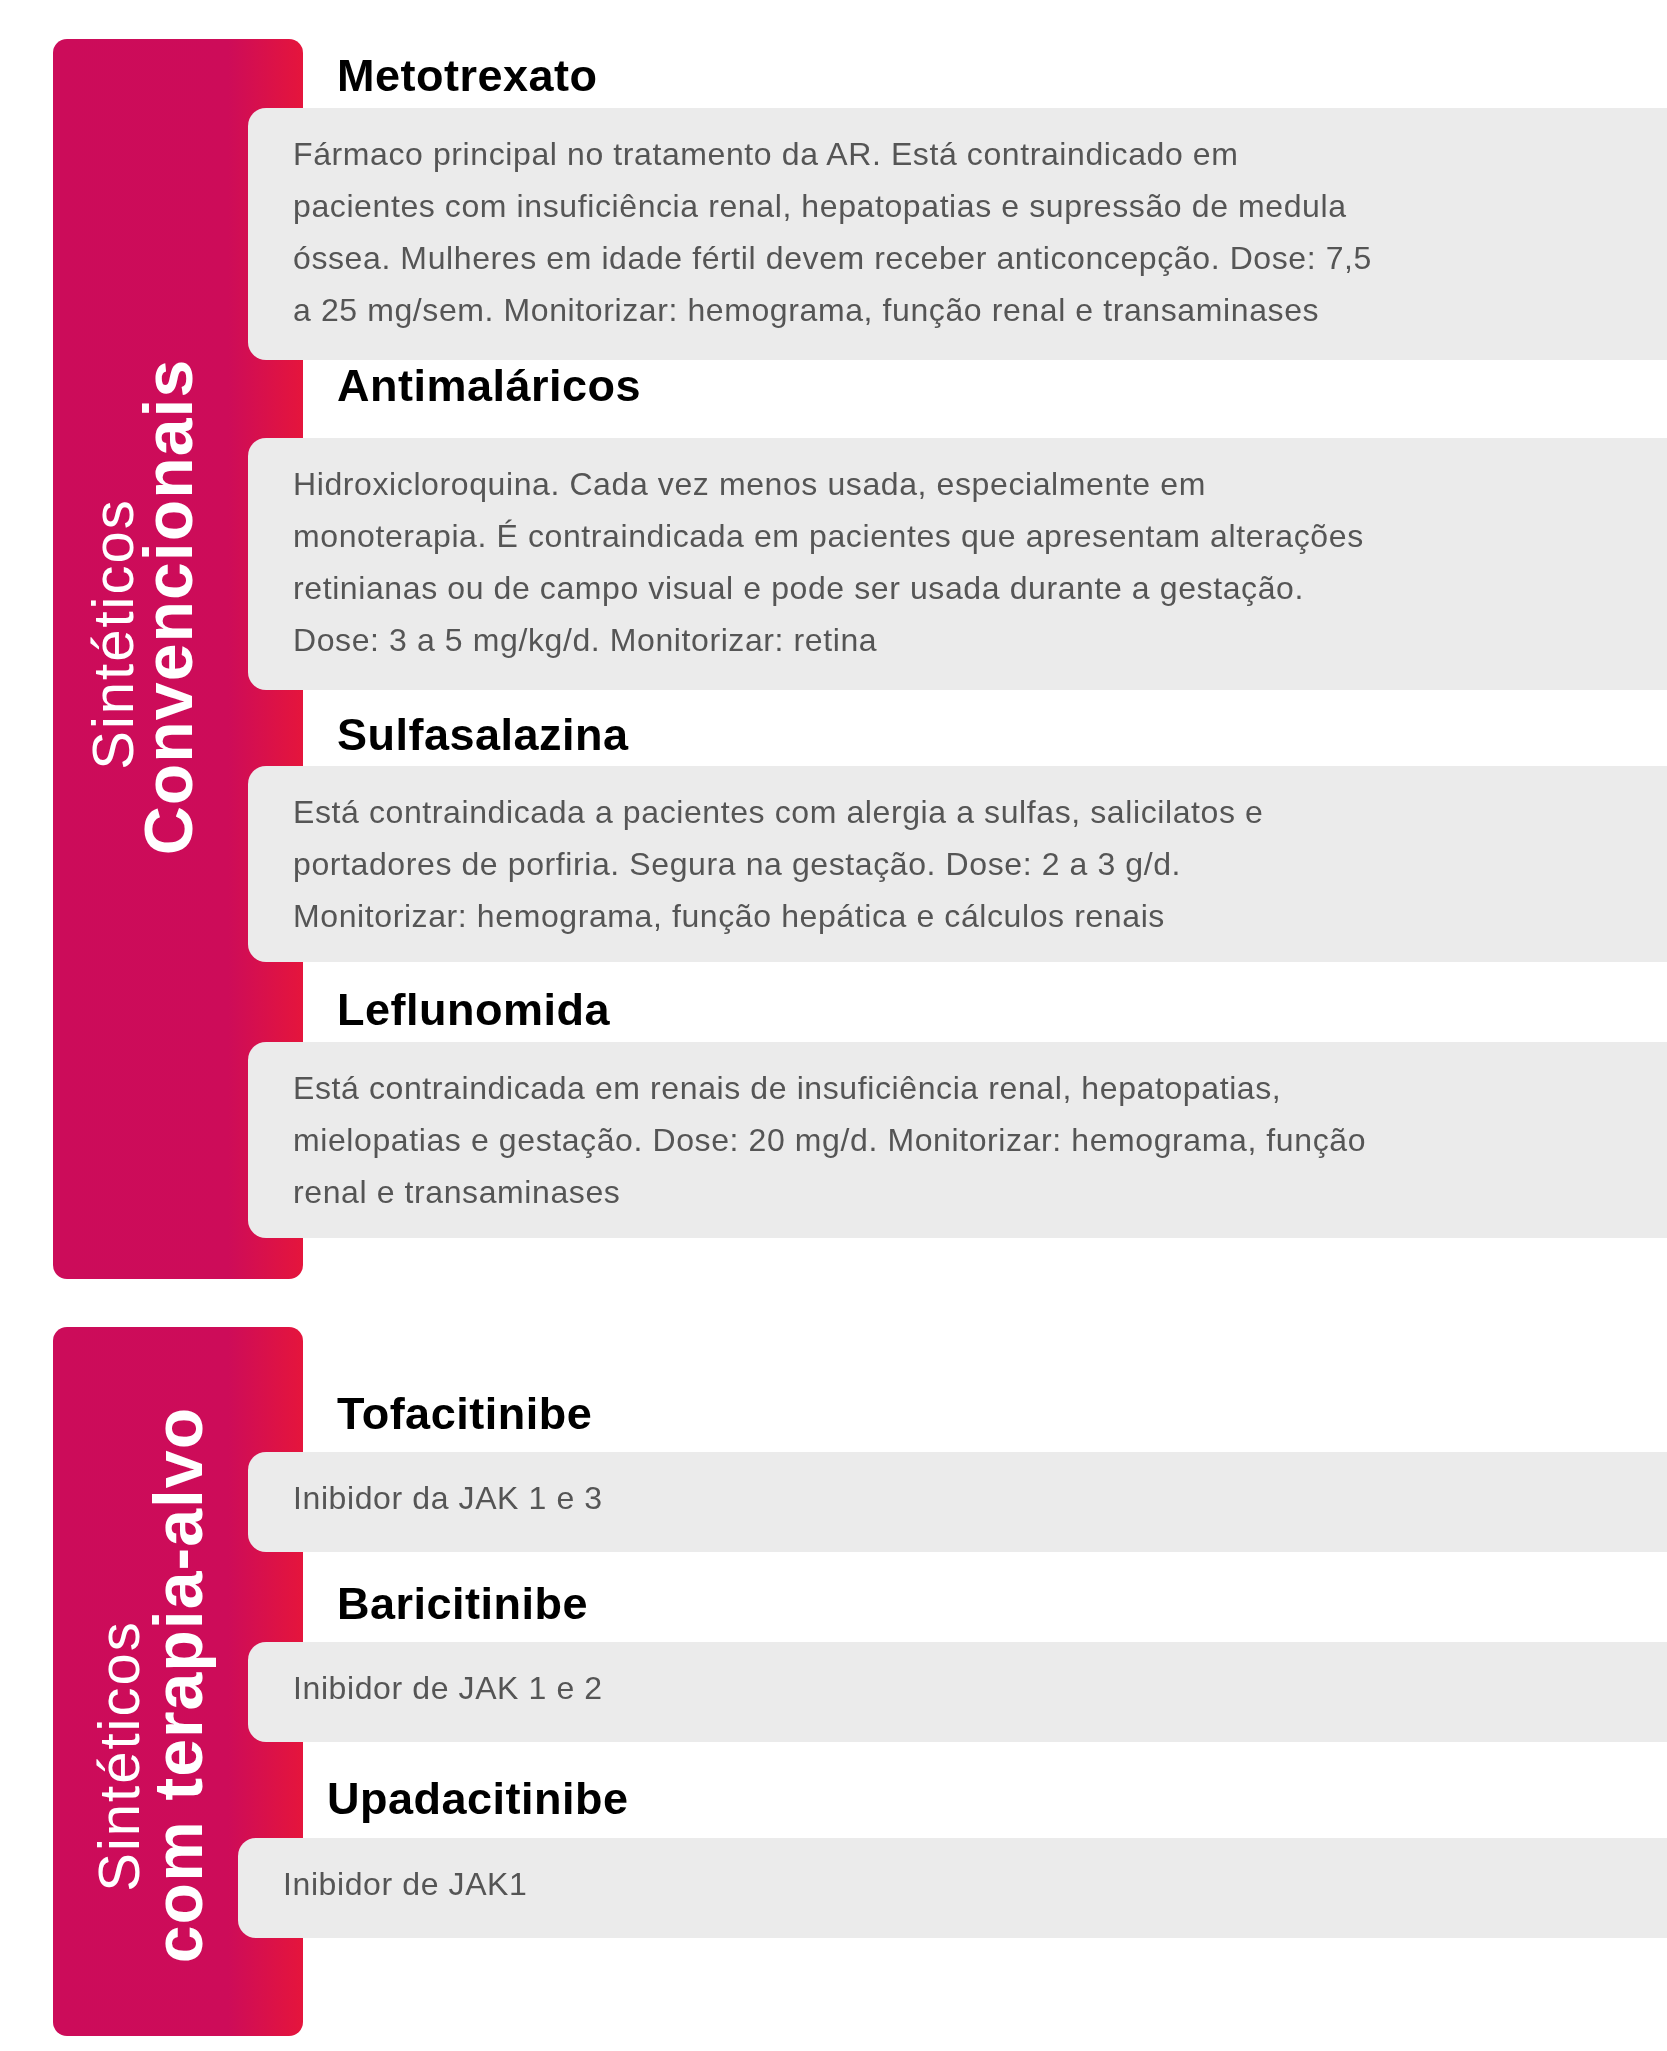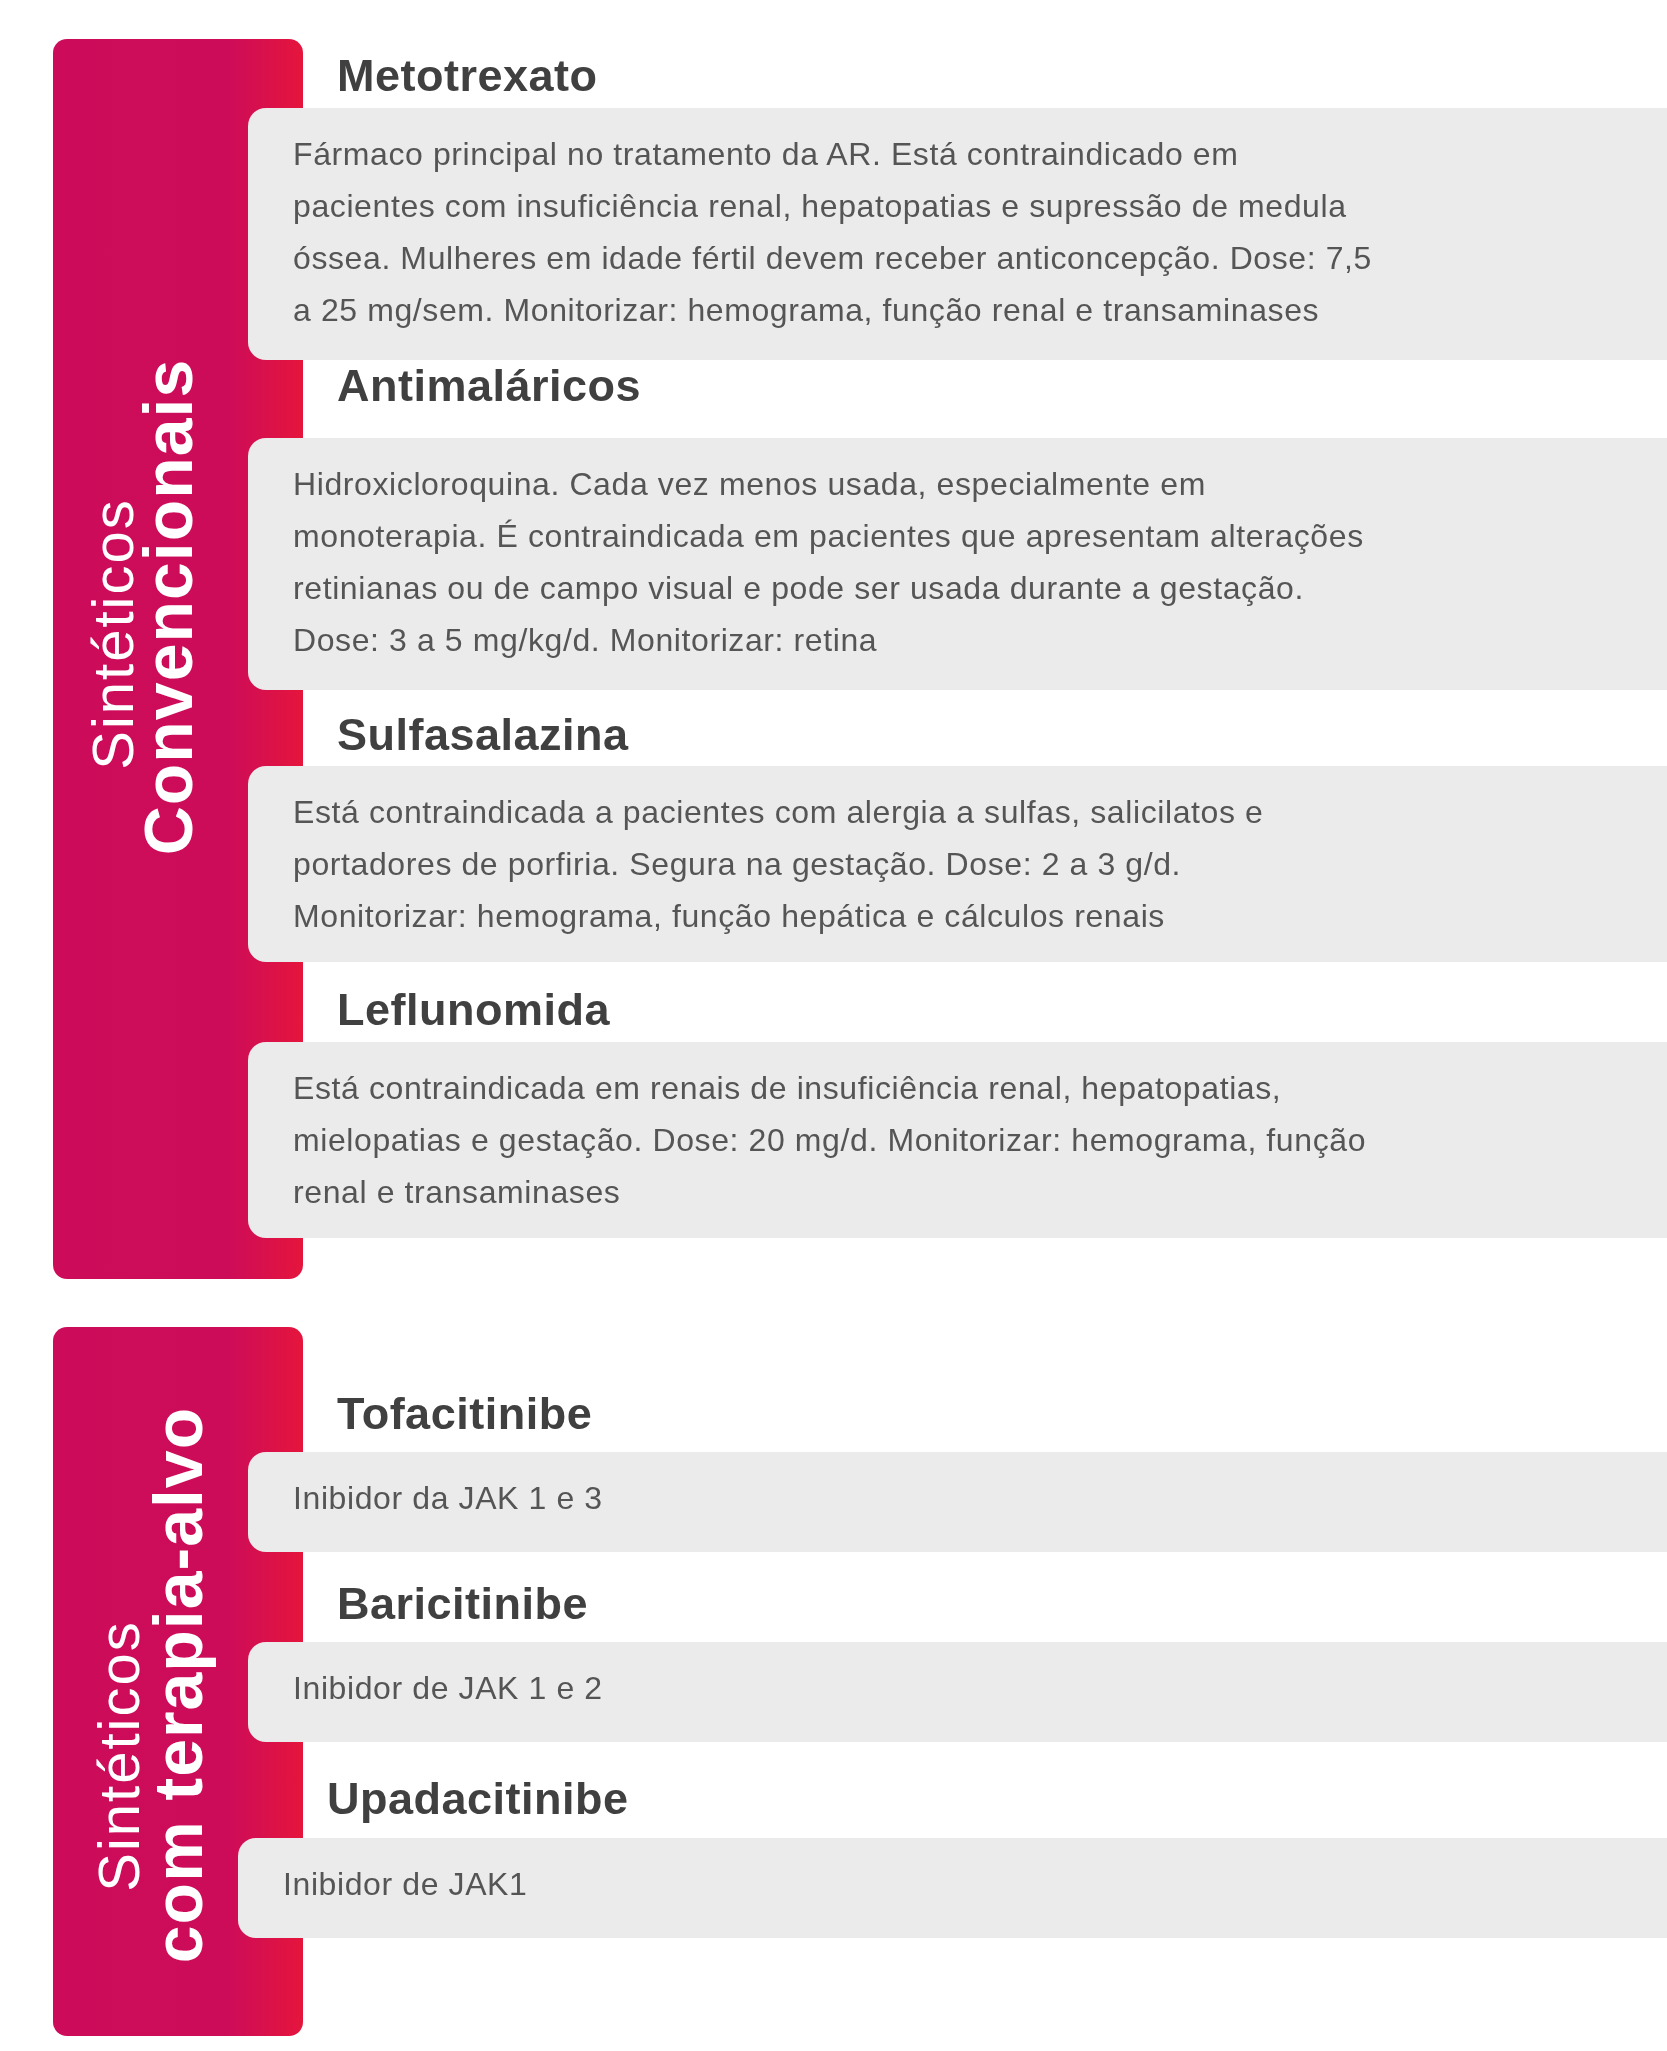--- a/index.html
+++ b/index.html
@@ -6,21 +6,21 @@
   body { width: 1667px; height: 2051px; position: relative; overflow: hidden;
          font-family: "Liberation Sans", "DejaVu Sans", sans-serif; }
   .bar { position: absolute; left: 53px; width: 250px; border-radius: 14px;
          background: linear-gradient(90deg, #cc0c5a 0%, #cd0c59 70%, #e5153c 100%); }
   .vlabel { position: absolute; white-space: nowrap; color: #ffffff;
             transform: translate(-50%, -50%) rotate(-90deg); transform-origin: center center;
             line-height: 1; }
   .vlabel.light { font-weight: 400; font-size: 58px; letter-spacing: 2px; }
   .vlabel.bold { font-weight: 700; font-size: 68px; letter-spacing: 1px; }
   .title { position: absolute; left: 337px; height: 50px; line-height: 50px;
-           font-weight: 700; font-size: 45px; color: #404040; white-space: nowrap; letter-spacing: 0.5px; }
+           font-weight: 700; font-size: 45px; color: #000000; white-space: nowrap; letter-spacing: 0.5px; }
   .card { position: absolute; left: 248px; width: 1479px; background: #ebebeb;
           border-radius: 18px; box-sizing: border-box; padding: 20px 20px 0 45px; }
   .card .line { display: block; font-size: 32px; line-height: 52px; color: #555555;
                 white-space: nowrap; letter-spacing: 0.6px; }
 </style>
 </head>
 <body>
 
 <div class="bar" style="top:39px; height:1240px;"></div>
 <span class="vlabel light" style="left:113px; top:634px;">Sintéticos</span>

